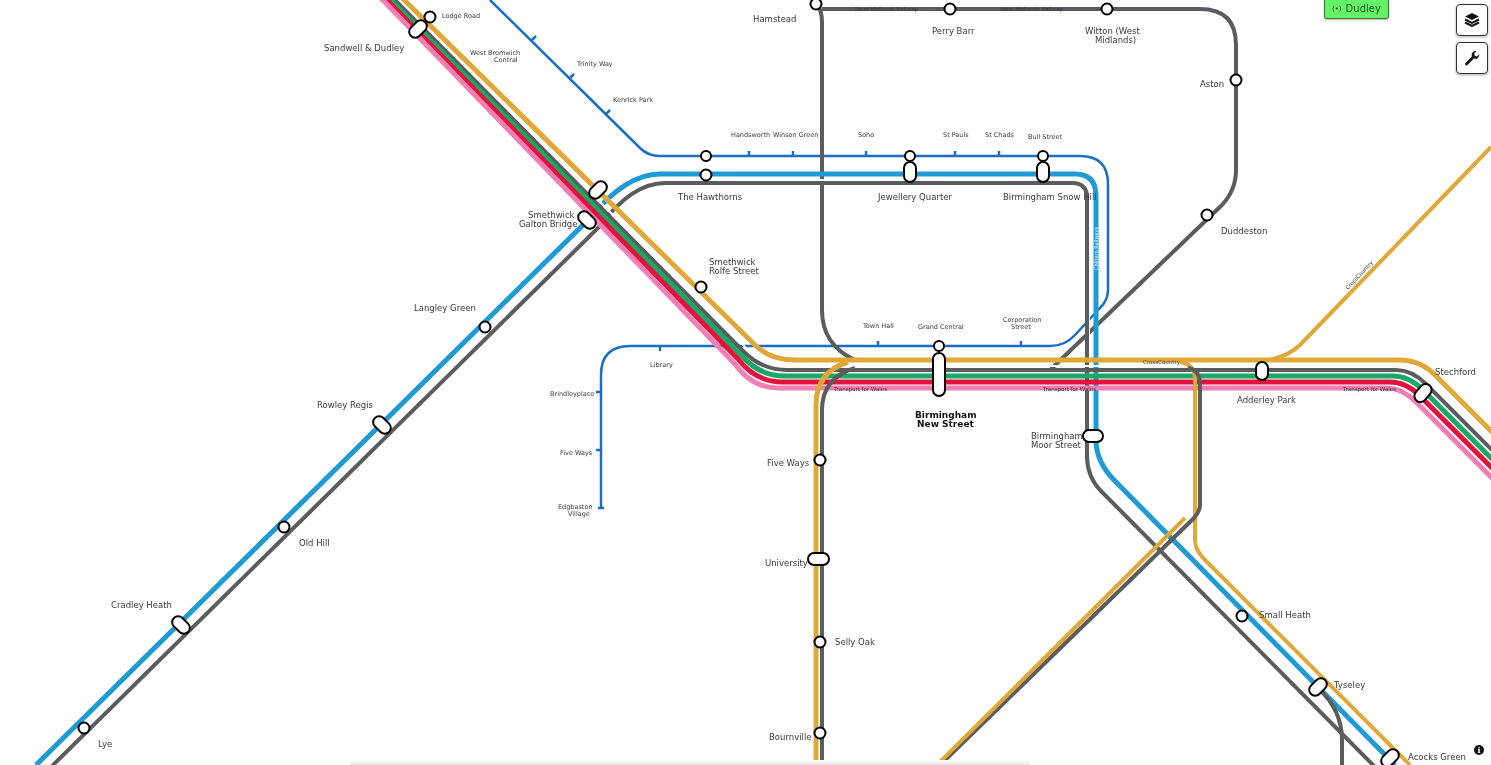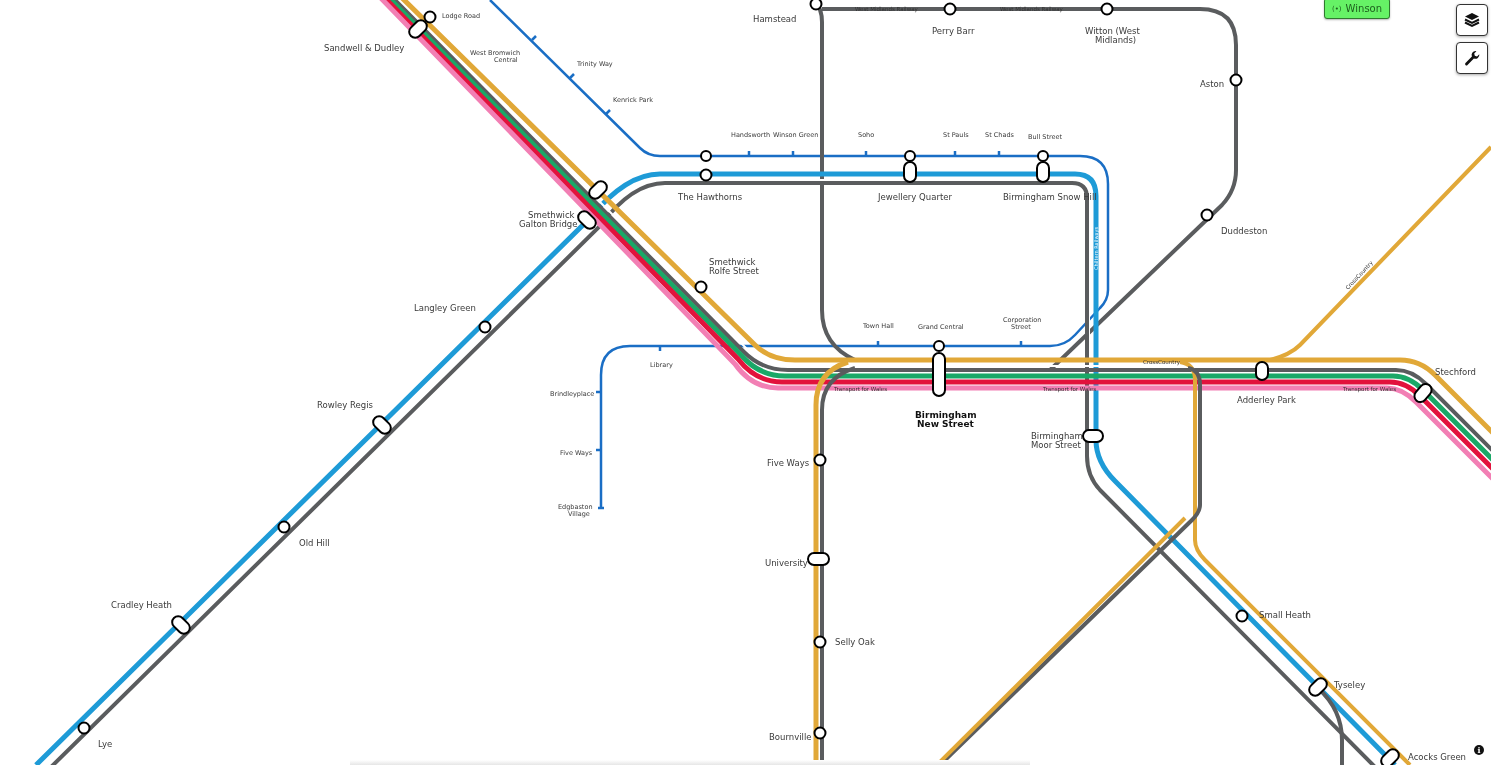--- a/index.html
+++ b/index.html
@@ -189,21 +189,21 @@
     <text class="lbl" x="835" y="645">Selly Oak</text>
     <text class="lbl" x="769" y="740">Bournville</text>
     <text class="lbl" x="1259" y="618">Small Heath</text>
     <text class="lbl" x="1334" y="688">Tyseley</text>
     <text class="lbl" x="1408" y="760">Acocks Green</text>
   </g>
 </svg>
 
 <div class="online-badge">
   <span class="sig">(•)</span>
-  <span>Winson</span>
+  <span>Dudley</span>
 </div>
 
 <div class="ctrl-btn" style="top:4px;">
   <svg width="18" height="18" viewBox="0 0 18 18">
     <path d="M9 2 L16 5.5 L9 9 L2 5.5 Z" fill="#111"></path>
     <path d="M2 8.5 L9 12 L16 8.5" fill="none" stroke="#111" stroke-width="2"></path>
     <path d="M2 11.5 L9 15 L16 11.5" fill="none" stroke="#111" stroke-width="2"></path>
   </svg>
 </div>
 <div class="ctrl-btn" style="top:42px;">

